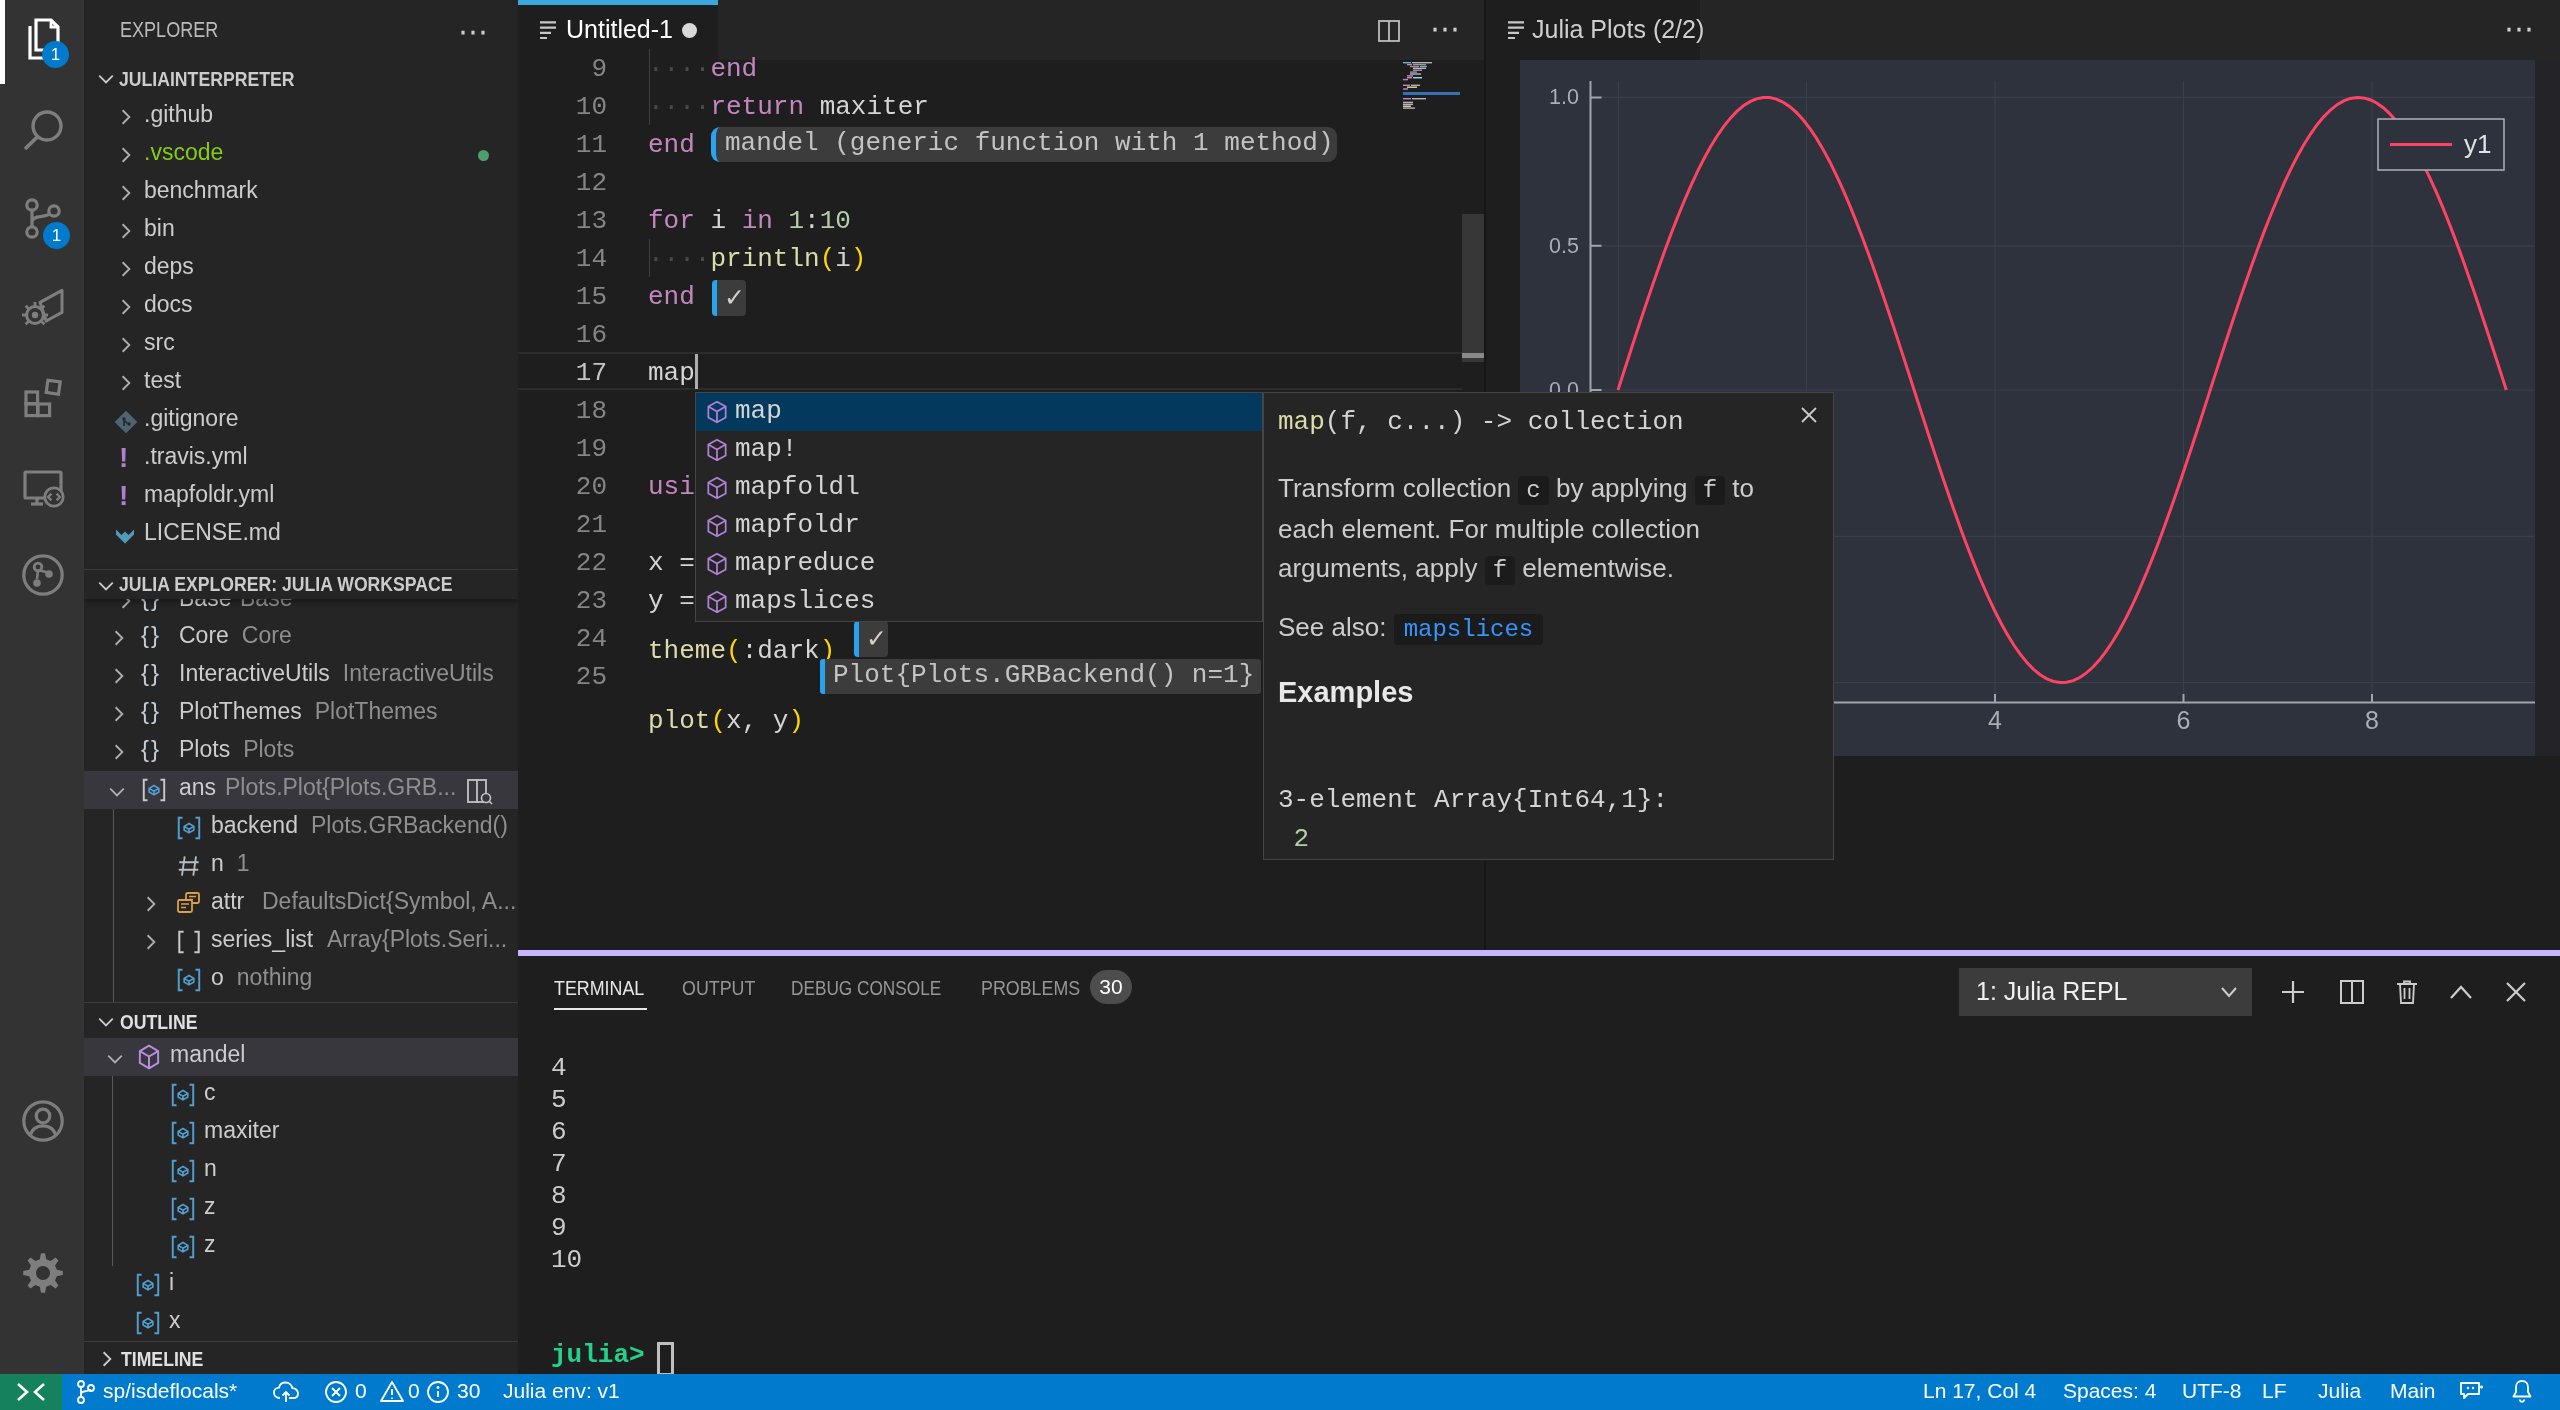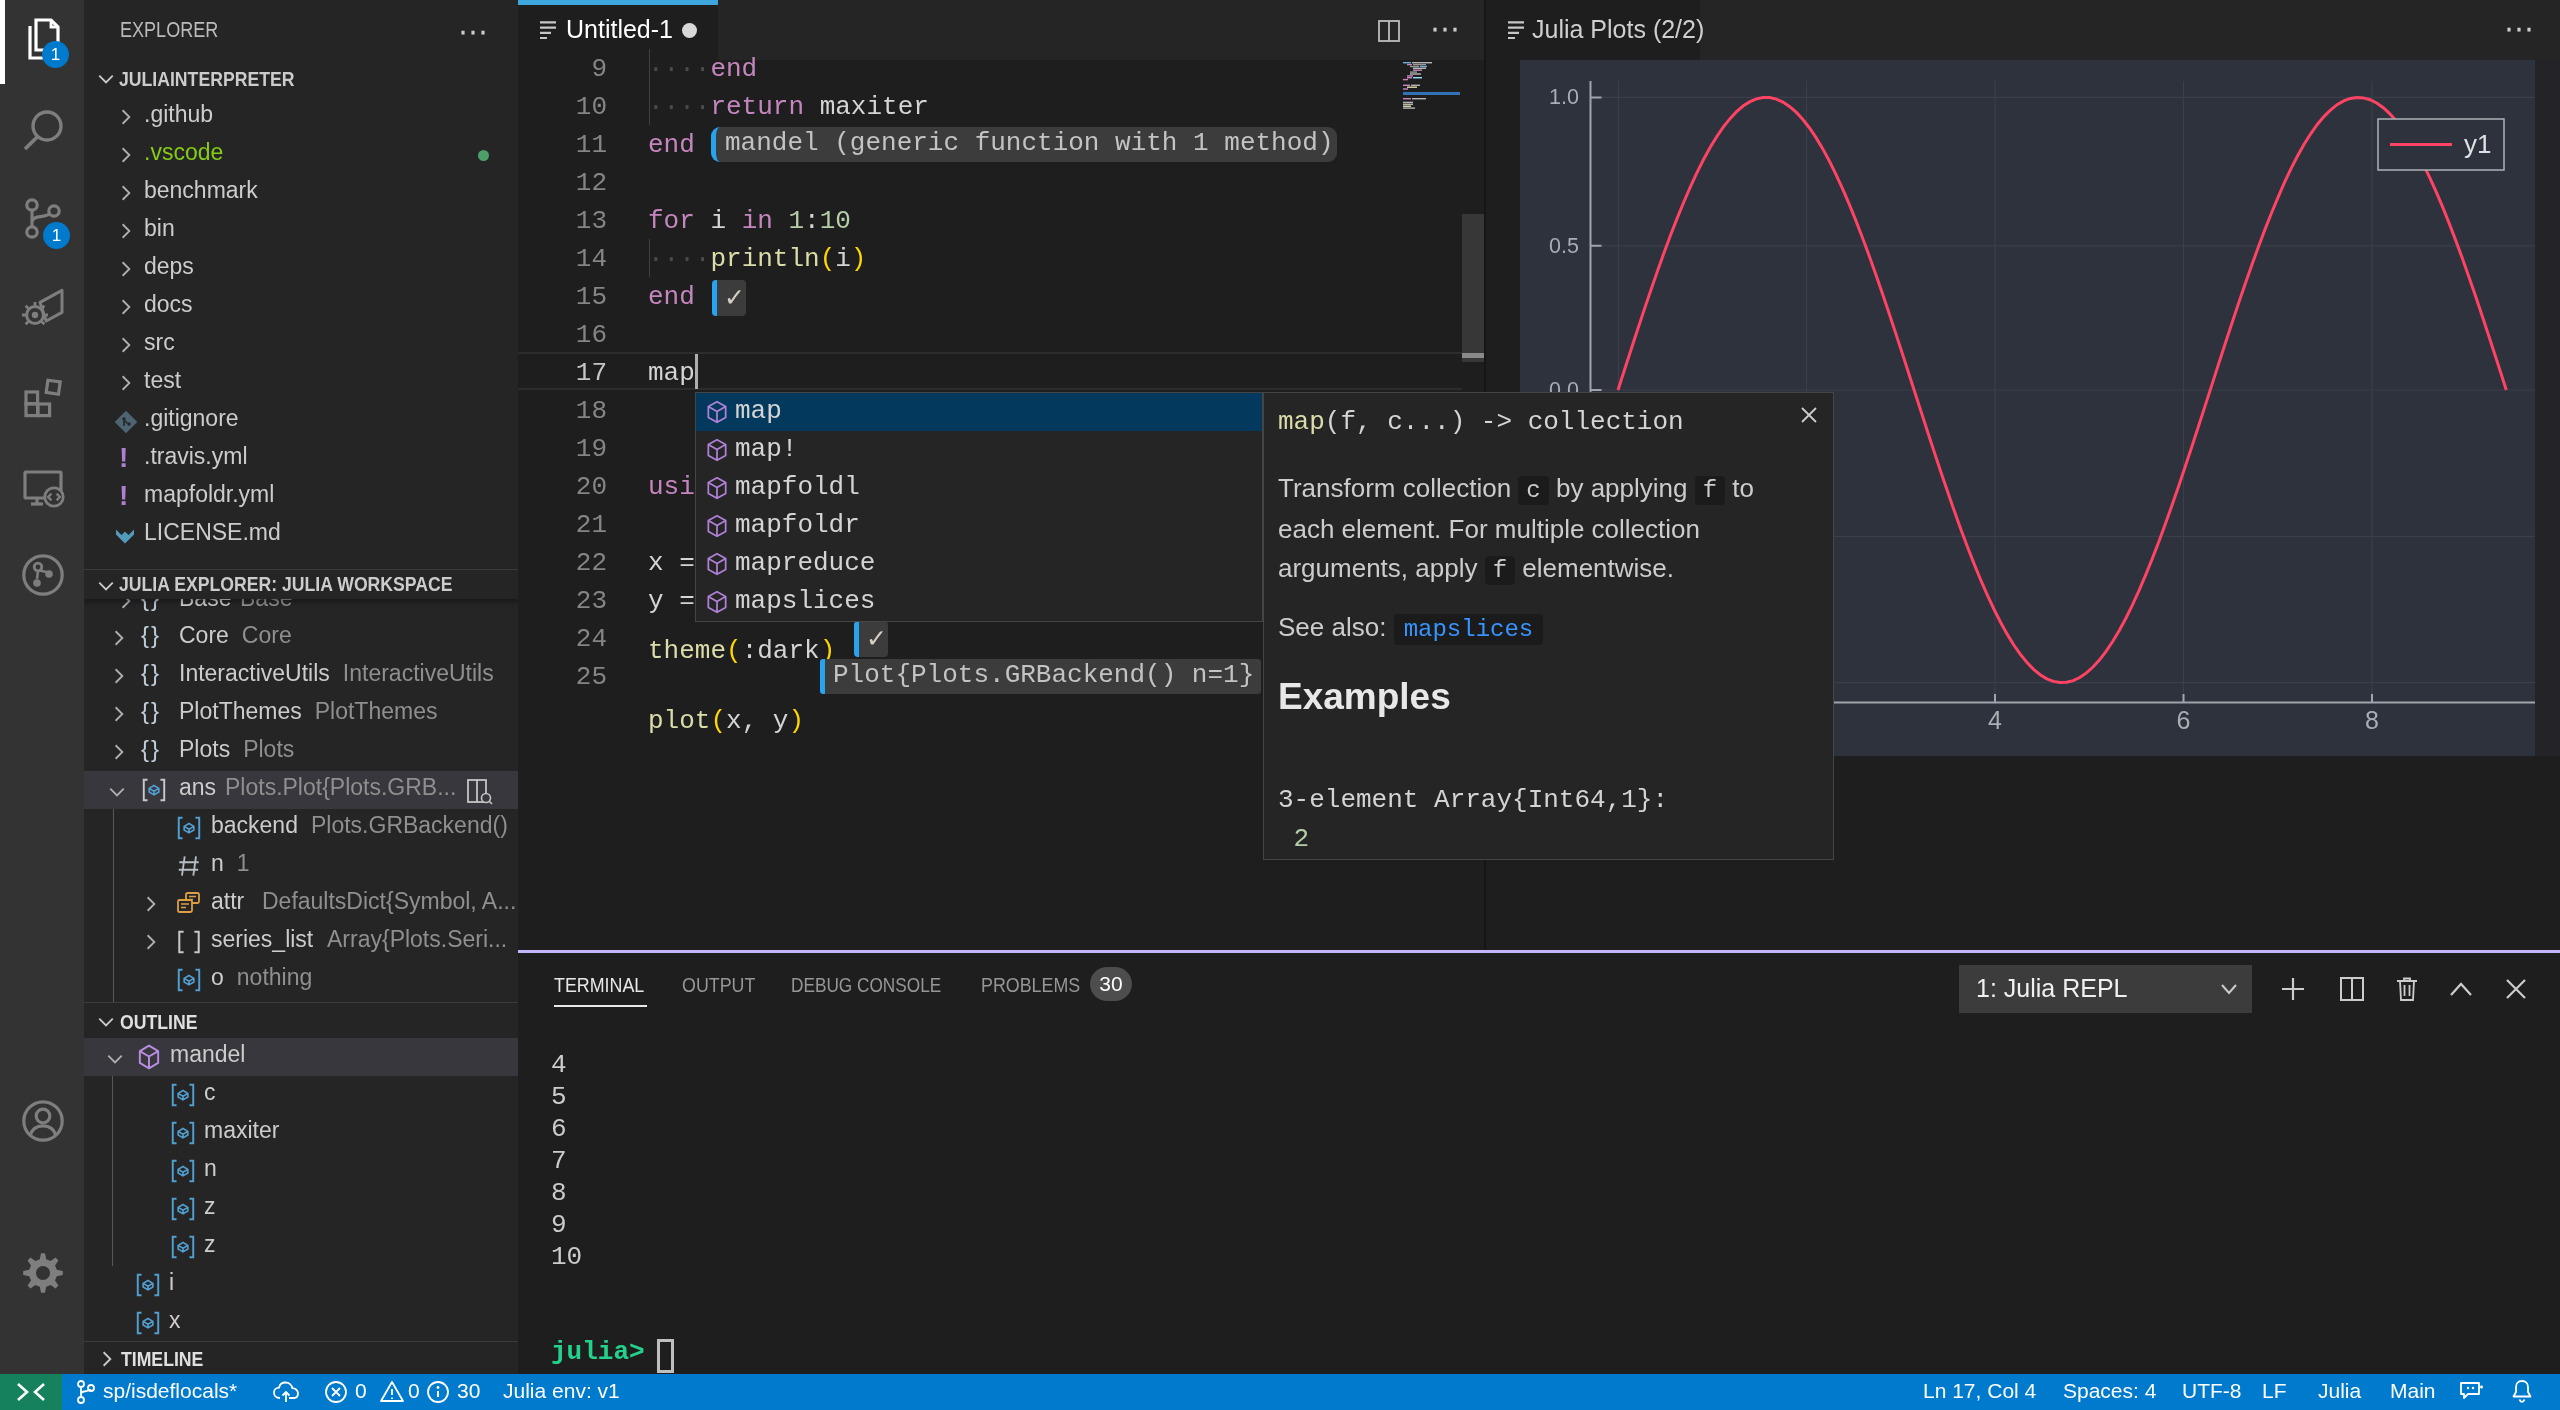--- a/index.html
+++ b/index.html
@@ -476,21 +476,21 @@
       </g>
     </g>
     <path d="M98.0,330.0 L104.6,309.5 L111.2,289.2 L117.8,269.0 L124.4,249.1 L131.0,229.7 L137.6,210.7 L144.2,192.3 L150.8,174.6 L157.4,157.6 L164.0,141.5 L170.6,126.3 L177.2,112.1 L183.8,99.0 L190.4,87.0 L197.0,76.2 L203.6,66.6 L210.2,58.4 L216.8,51.4 L223.4,45.8 L230.0,41.7 L236.5,38.9 L243.1,37.5 L249.7,37.6 L256.3,39.1 L262.9,42.1 L269.5,46.4 L276.1,52.2 L282.7,59.3 L289.3,67.7 L295.9,77.4 L302.5,88.4 L309.1,100.5 L315.7,113.8 L322.3,128.1 L328.9,143.4 L335.5,159.6 L342.1,176.7 L348.7,194.5 L355.3,212.9 L361.9,232.0 L368.5,251.5 L375.1,271.4 L381.7,291.6 L388.3,312.0 L394.9,332.5 L401.5,352.9 L408.1,373.3 L414.7,393.4 L421.3,413.2 L427.9,432.6 L434.5,451.6 L441.1,469.9 L447.7,487.5 L454.3,504.4 L460.9,520.4 L467.5,535.4 L474.1,549.5 L480.7,562.5 L487.3,574.4 L493.8,585.0 L500.4,594.4 L507.0,602.5 L513.6,609.3 L520.2,614.7 L526.8,618.8 L533.4,621.4 L540.0,622.5 L546.6,622.3 L553.2,620.6 L559.8,617.5 L566.4,612.9 L573.0,607.0 L579.6,599.8 L586.2,591.2 L592.8,581.3 L599.4,570.2 L606.0,558.0 L612.6,544.6 L619.2,530.1 L625.8,514.7 L632.4,498.4 L639.0,481.2 L645.6,463.3 L652.2,444.8 L658.8,425.7 L665.4,406.1 L672.0,386.2 L678.6,366.0 L685.2,345.6 L691.8,325.1 L698.4,304.6 L705.0,284.3 L711.6,264.2 L718.2,244.4 L724.8,225.1 L731.4,206.2 L738.0,188.0 L744.6,170.4 L751.2,153.7 L757.8,137.8 L764.3,122.8 L770.9,108.9 L777.5,96.0 L784.1,84.3 L790.7,73.8 L797.3,64.5 L803.9,56.6 L810.5,50.0 L817.1,44.7 L823.7,40.9 L830.3,38.4 L836.9,37.4 L843.5,37.9 L850.1,39.7 L856.7,43.0 L863.3,47.7 L869.9,53.8 L876.5,61.2 L883.1,69.9 L889.7,79.9 L896.3,91.2 L902.9,103.6 L909.5,117.1 L916.1,131.7 L922.7,147.2 L929.3,163.6 L935.9,180.9 L942.5,198.8 L949.1,217.5 L955.7,236.6 L962.3,256.3 L968.9,276.2 L975.5,296.5 L982.1,316.9 L986.3,330.0" fill="none" stroke="#fe4365" stroke-width="3"></path>
     <rect x="858" y="59" width="126" height="51" fill="#2d323c" stroke="#adb2b7" stroke-width="1.5"></rect>
     <path d="M870 84.5 L932 84.5" stroke="#fe4365" stroke-width="3"></path>
     <text x="944" y="93" fill="#dfe2e5" font-size="26px" font-family="Liberation Sans, sans-serif">y1</text>
   </svg>
   <div class="abs" style="left:1049px;top:60px;width:25px;height:696px;background:#242428;"></div>
 </div>
 
-<div class="abs" id="panel" style="left:518px;top:950px;width:2042px;height:424px;background:#1e1e1e;border-top:3px solid #c4b5fd;">
+<div class="abs" id="panel" style="left:518px;top:950px;width:2042px;height:424px;background:#1e1e1e;border-top:6px solid #c4b5fd;">
 
   <div class="abs" style="left:36px;top:20px;font-size:21px;color:#e7e7e7;transform:scaleX(0.85);transform-origin:0 0;">TERMINAL</div>
   <div class="abs" style="left:36px;top:52px;width:93px;height:2px;background:#e7e7e7;"></div>
   <div class="abs" style="left:164px;top:20px;font-size:21px;color:#969696;transform:scaleX(0.85);transform-origin:0 0;">OUTPUT</div>
   <div class="abs" style="left:273px;top:20px;font-size:21px;color:#969696;transform:scaleX(0.82);transform-origin:0 0;">DEBUG CONSOLE</div>
   <div class="abs" style="left:463px;top:20px;font-size:21px;color:#969696;transform:scaleX(0.85);transform-origin:0 0;">PROBLEMS</div>
   <div class="abs" style="left:572px;top:14px;width:42px;height:34px;border-radius:17px;background:#4d4d4d;color:#ffffff;font-size:21px;text-align:center;line-height:34px;">30</div>
 
   <div class="abs" style="left:1441px;top:12px;width:293px;height:48px;background:#3c3c3c;">
     <div class="abs" style="left:17px;top:9px;font-size:25px;color:#f0f0f0;">1: Julia REPL</div>
@@ -560,21 +560,21 @@
         </svg>
   </div>
 
   <div class="abs" style="left:568px;top:0;width:571px;height:468px;background:#252526;border:1px solid #454545;">
     <div class="abs mono" style="left:14px;top:14px;font-size:26px;color:#d4d4d4;white-space:pre;"><span style="color:#dcdcaa;">map</span>(f, c...) -&gt; collection</div>
     <svg class="abs" style="left:533px;top:10px" width="24" height="24" viewBox="0 0 24 24">
           <path d="M5 5 L19 19 M19 5 L5 19" stroke="#cccccc" stroke-width="1.8"></path>
         </svg>
     <div class="abs" style="left:14px;top:76px;width:560px;font-size:26px;color:#cccccc;line-height:39px;white-space:nowrap;">Transform collection <span class="mono" style="background:#1b1b1c;font-size:24px;padding:1px 8px;border-radius:4px;">c</span> by applying <span class="mono" style="background:#1b1b1c;font-size:24px;padding:1px 8px;border-radius:4px;">f</span> to<br>each element. For multiple collection<br>arguments, apply <span class="mono" style="background:#1b1b1c;font-size:24px;padding:1px 8px;border-radius:4px;">f</span> elementwise.</div>
     <div class="abs" style="left:14px;top:219px;font-size:26px;color:#cccccc;">See also: <span class="mono" style="background:#1b1b1c;font-size:24px;padding:2px 10px;border-radius:4px;color:#3794ff;">mapslices</span></div>
-    <div class="abs" style="left:14px;top:283px;font-size:37px;font-weight:bold;color:#e8e8e8;">Examples</div>
+    <div class="abs" style="left:14px;top:283px;font-size:29px;font-weight:bold;color:#e8e8e8;">Examples</div>
     <div class="abs mono" style="left:14px;top:392px;font-size:26px;color:#d4d4d4;white-space:pre;">3-element Array{Int64,1}:</div>
     <div class="abs mono" style="left:14px;top:431px;font-size:26px;color:#b5cea8;white-space:pre;"> 2</div>
   </div>
 </div>
 
 <div class="abs" id="statusbar" style="left:0;top:1374px;width:2560px;height:36px;background:#007acc;color:#ffffff;font-size:21px;">
   <div class="abs" style="left:0;top:0;width:62px;height:36px;background:#16825d;"></div>
   <svg class="abs" style="left:14px;top:6px;" width="34" height="24" viewBox="0 0 34 24">
     <path d="M4 4 L13 12 L4 20 M30 4 L21 12 L30 20" fill="none" stroke="#ffffff" stroke-width="2.6"></path>
   </svg>

